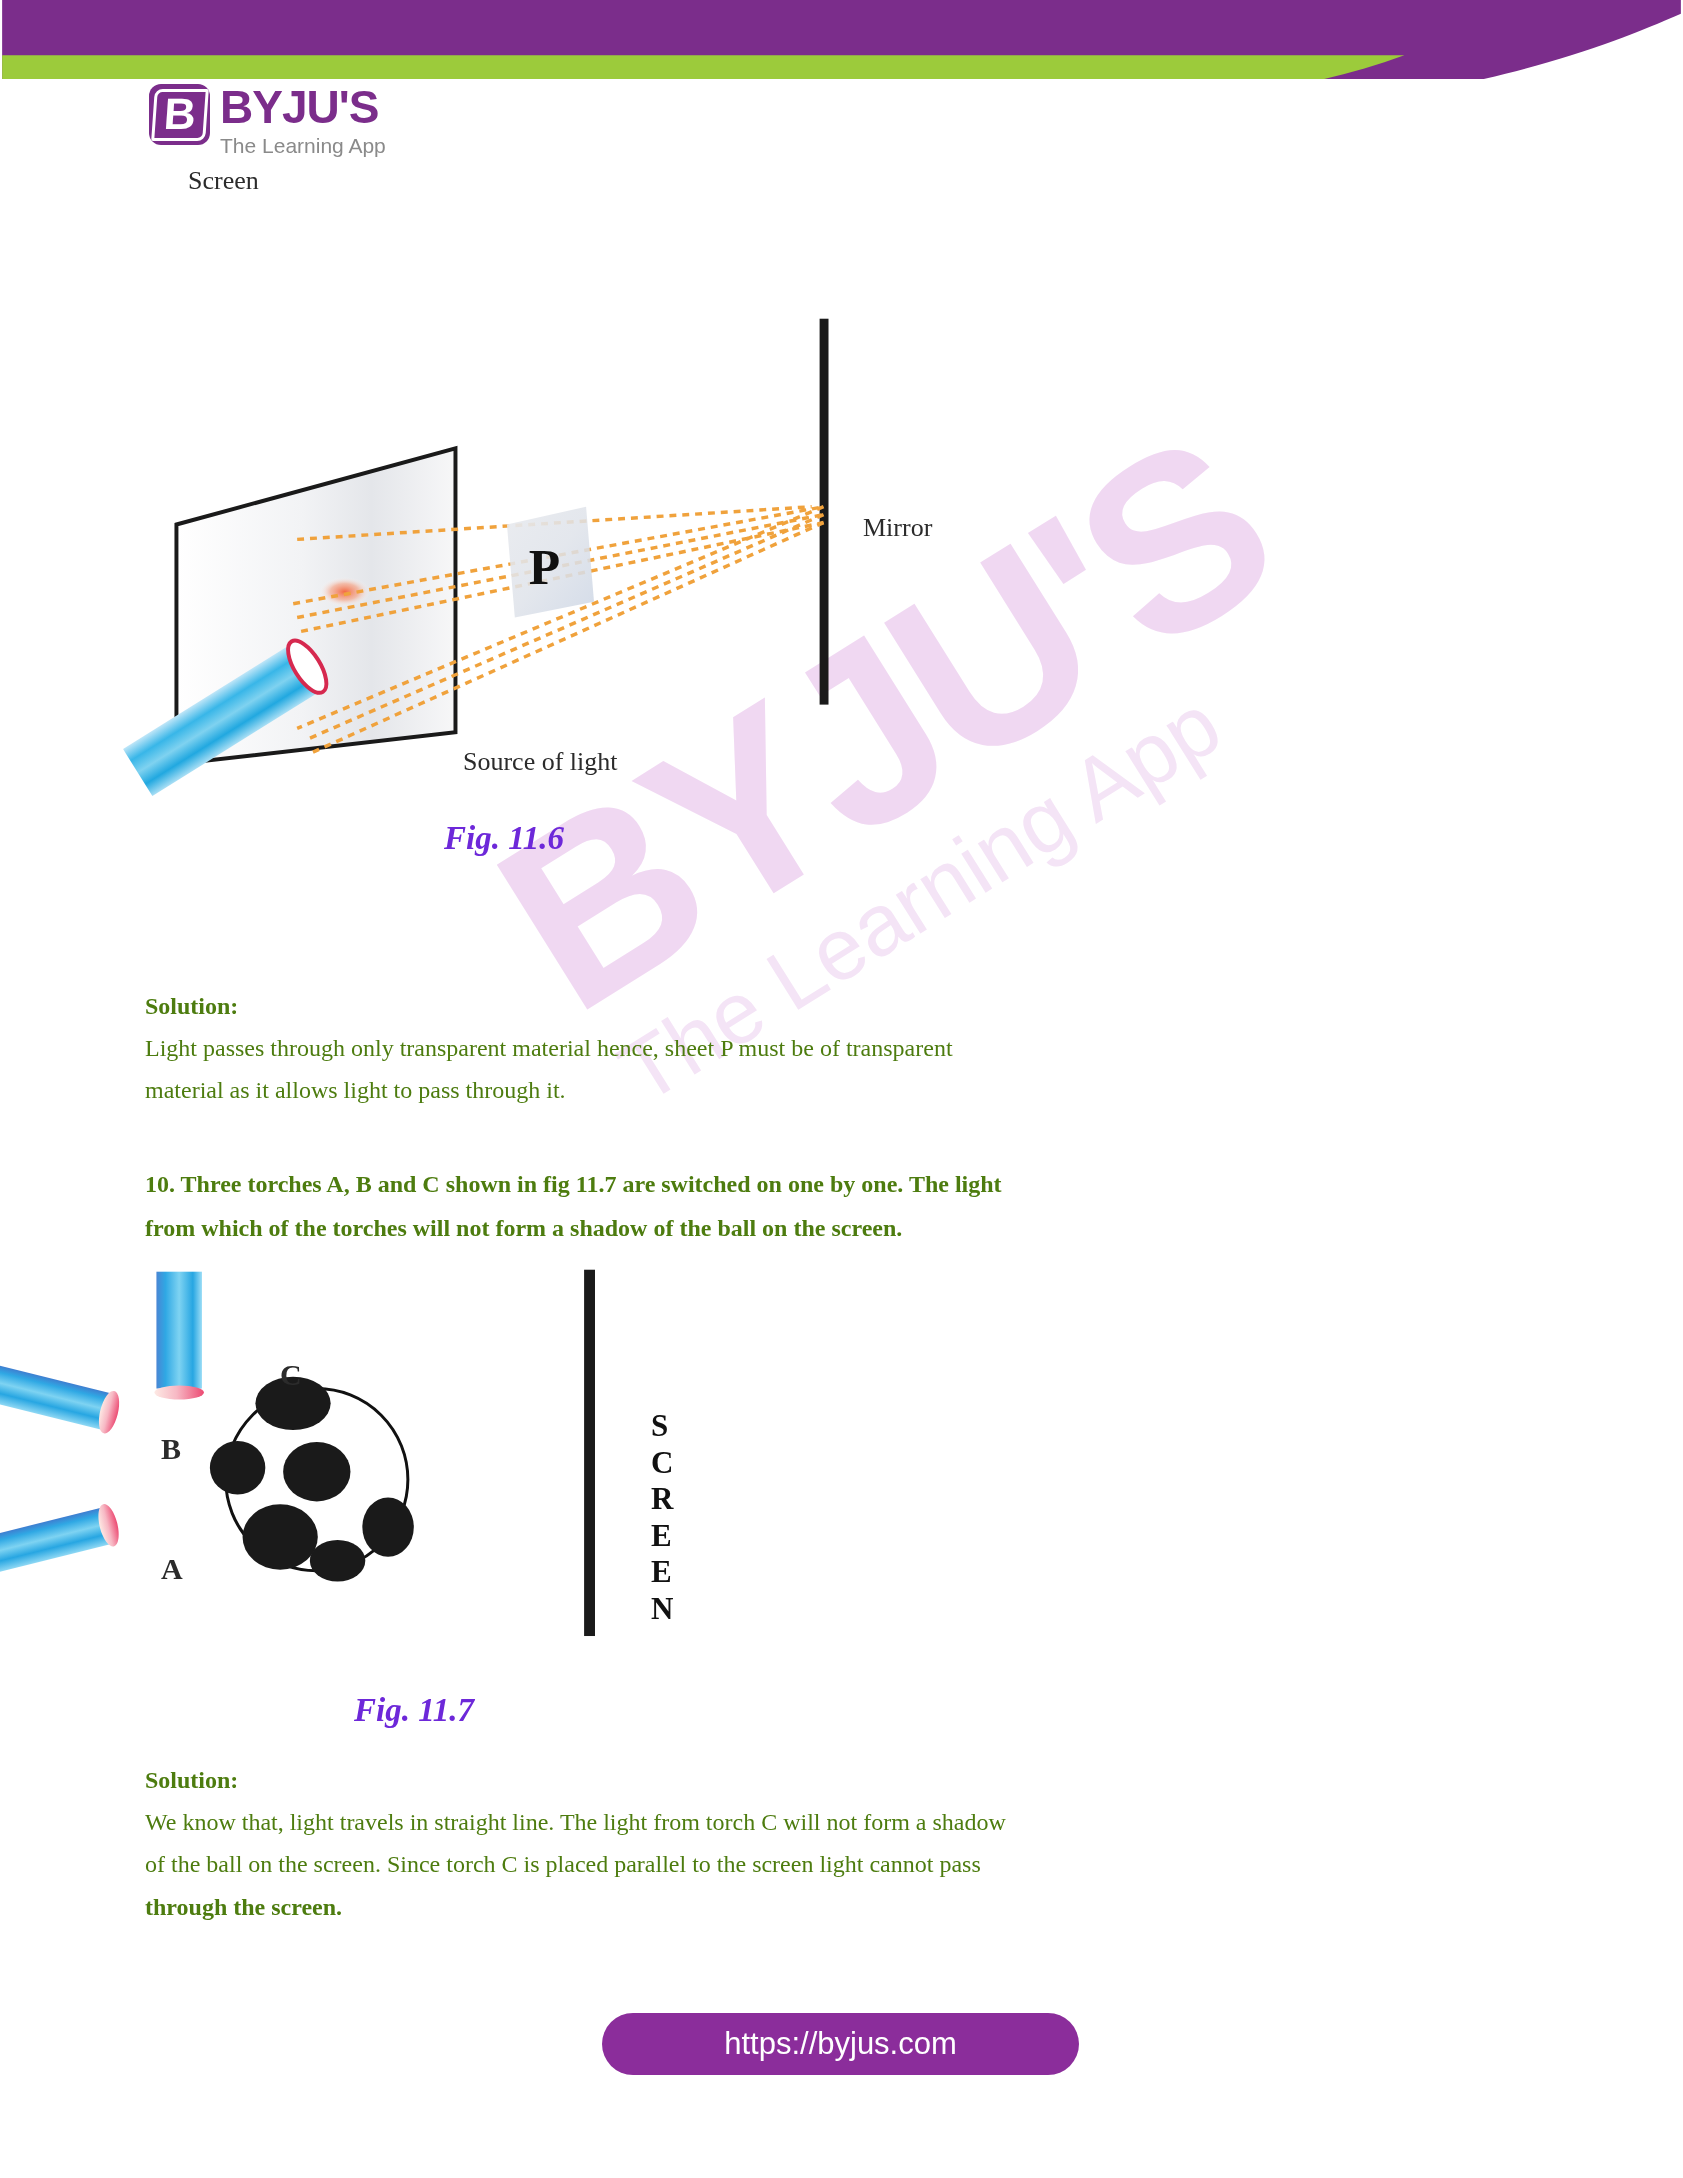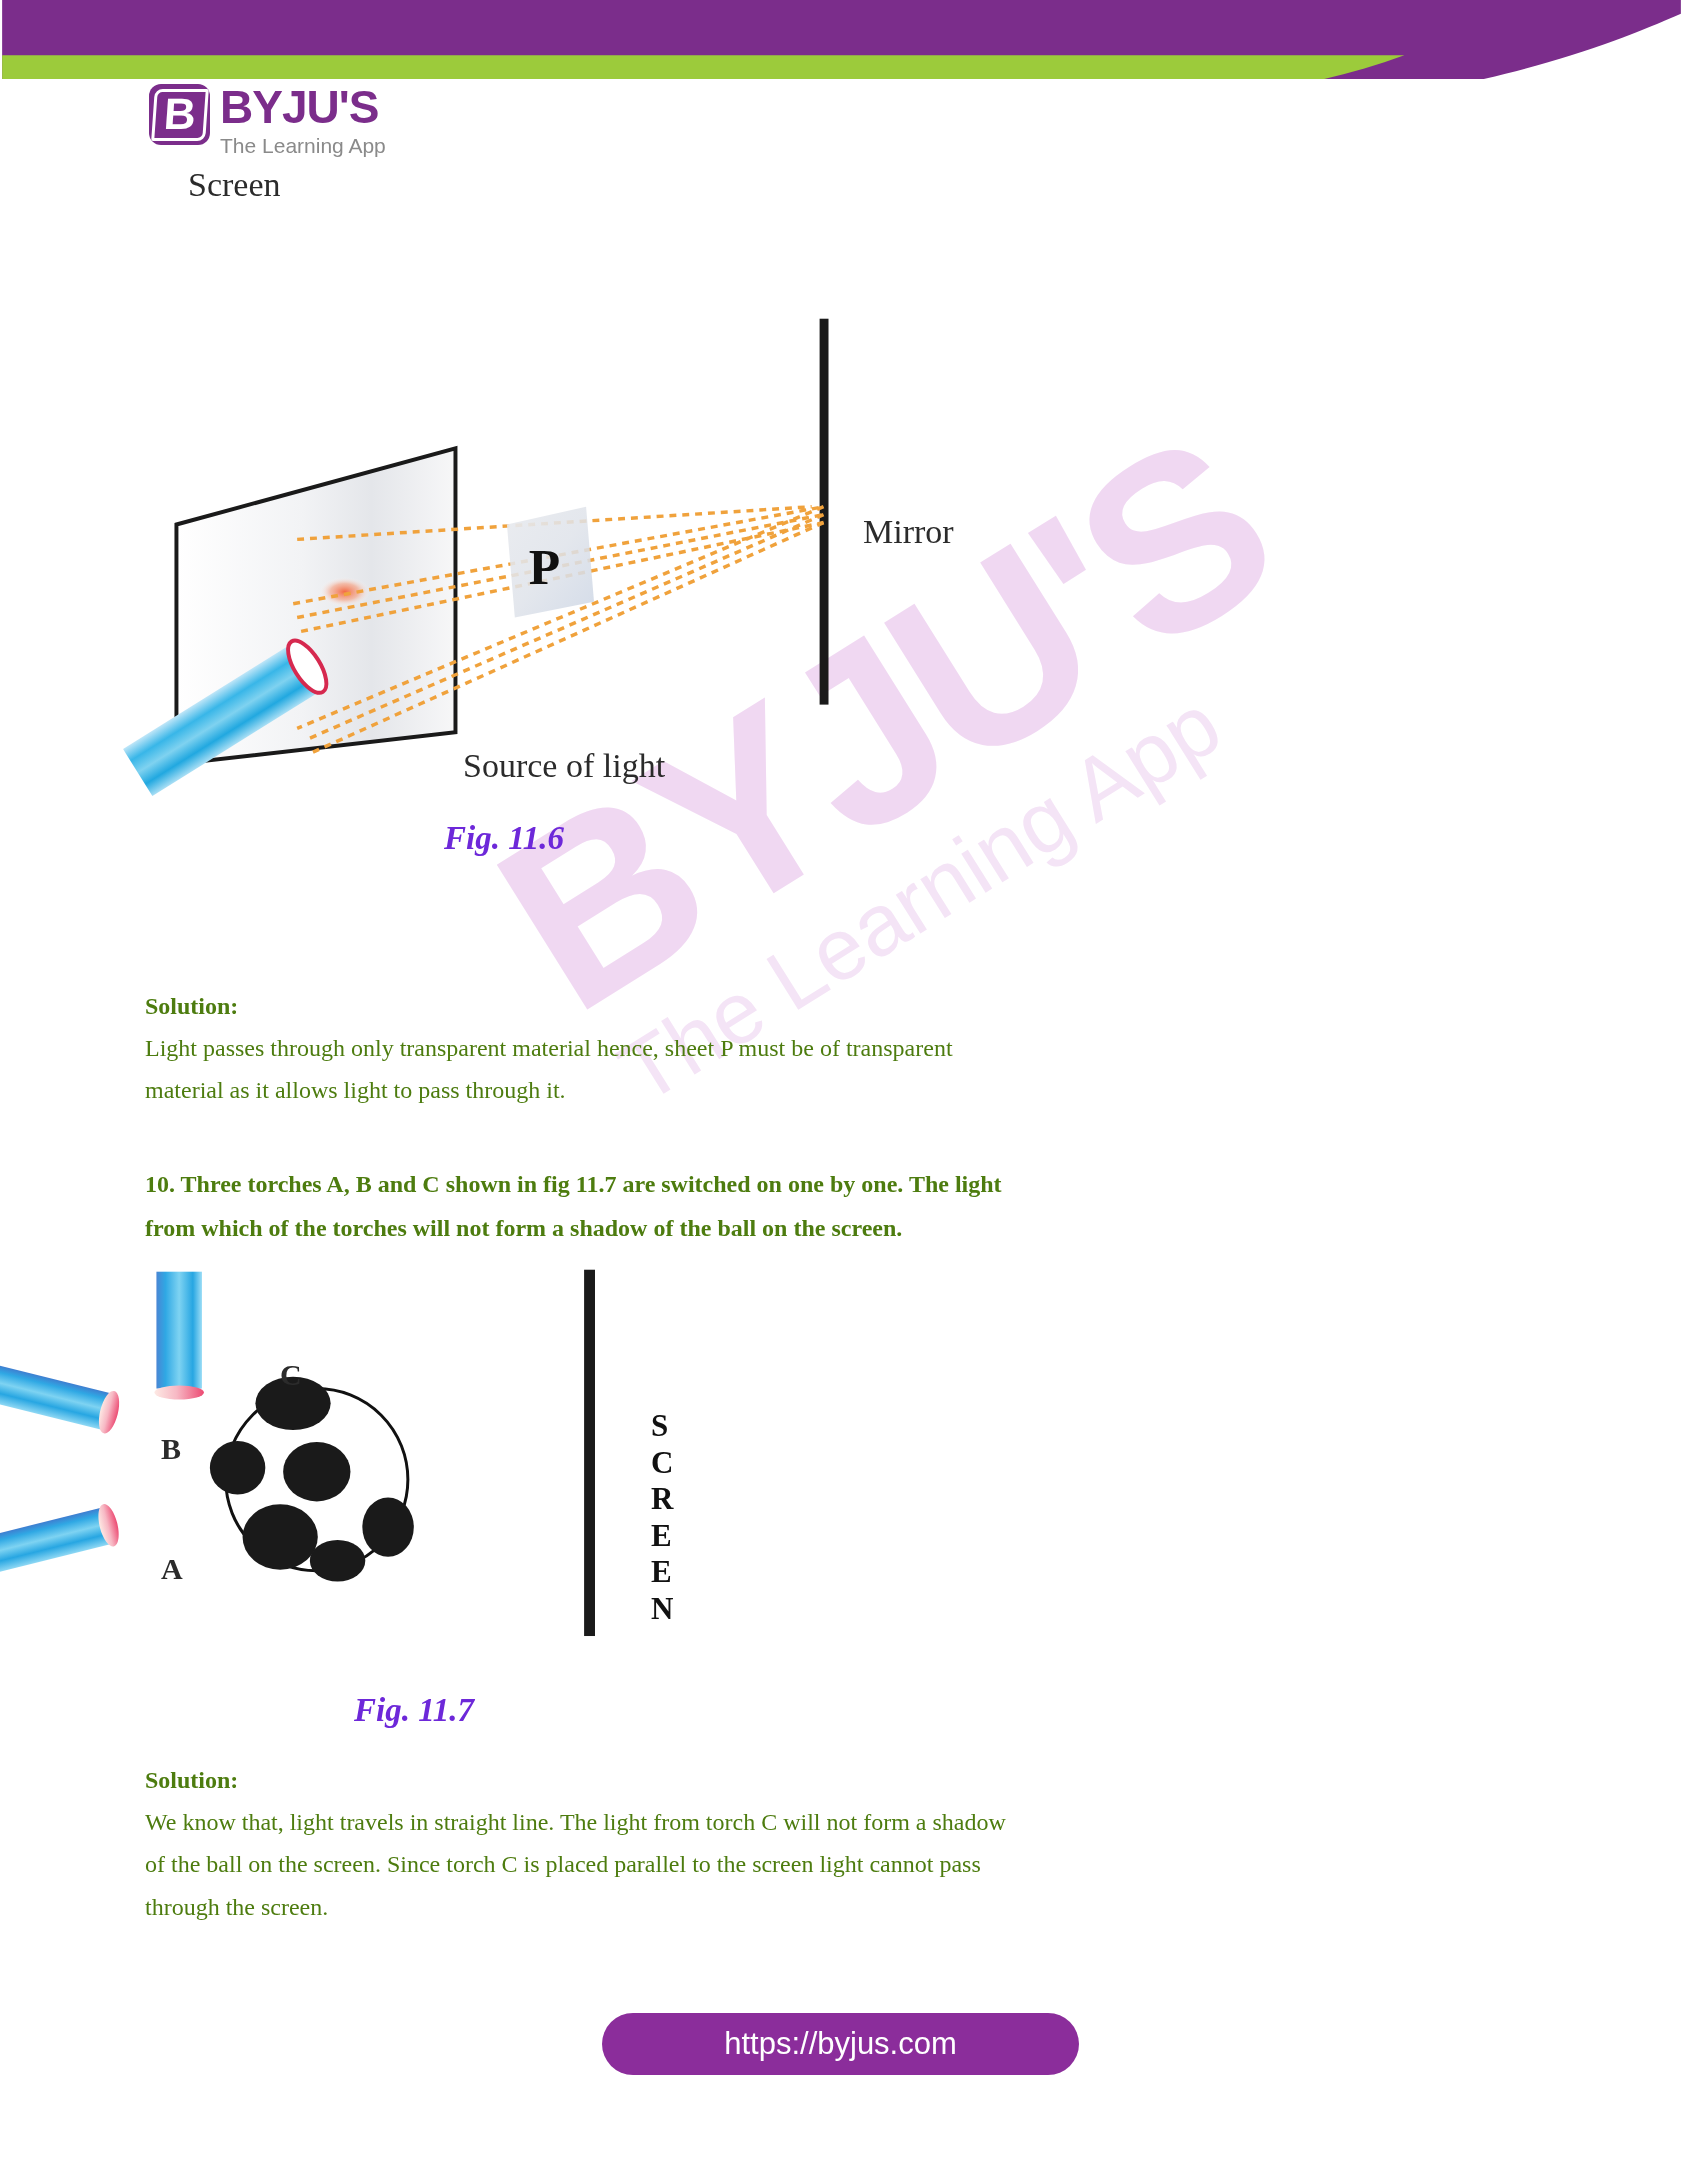--- a/index.html
+++ b/index.html
@@ -40,21 +40,21 @@
 
   
   .content{position:relative;z-index:2;}
 
   
   .para{position:absolute;font-size:24px;color:#4d7c0f;line-height:1.38;}
   .bold{font-weight:bold;}
 
   
   .fig1{position:absolute;left:0px;top:198px;width:1188px;height:752px;}
-  .figlabel{position:absolute;font-size:34px;color:#2b2b2b;}
+  .figlabel{position:absolute;font-size:26px;color:#2b2b2b;}
   .figcap{position:absolute;font-weight:bold;font-style:italic;font-size:33px;color:#6d28d9;}
 
   
   .fig2{position:absolute;left:0px;top:1242px;width:891px;height:495px;}
   .screen-letters{position:absolute;display:flex;flex-direction:column;
     font-weight:bold;font-size:31px;color:#111;line-height:1.18;}
 
   
   .footer-pill{position:absolute;left:602px;top:2013px;width:477px;height:62px;
     background:#8b2d9b;border-radius:34px;display:flex;align-items:center;justify-content:center;}
@@ -227,20 +227,20 @@
     <span>E</span>
     <span>N</span>
   </div>
 
   <div class="figcap" style="left:354px;top:450px;">Fig. 11.7</div>
 </div>
 
 <div class="para bold" style="left:145px;top:1764px;">Solution:</div>
 <div class="para" style="left:145px;top:1806px;">We know that, light travels in straight line. The light from torch C will not form a shadow</div>
 <div class="para" style="left:145px;top:1848px;">of the ball on the screen. Since torch C is placed parallel to the screen light cannot pass</div>
-<div class="para" style="left:145px;top:1891px;">through the screen.</div>
+<div class="para" style="left:145px;top:1891px;font-weight:bold;">through the screen.</div>
 
 <div class="footer-pill">
   <span>https://byjus.com</span>
 </div>
 
 </div>
 
 
 </body></html>

